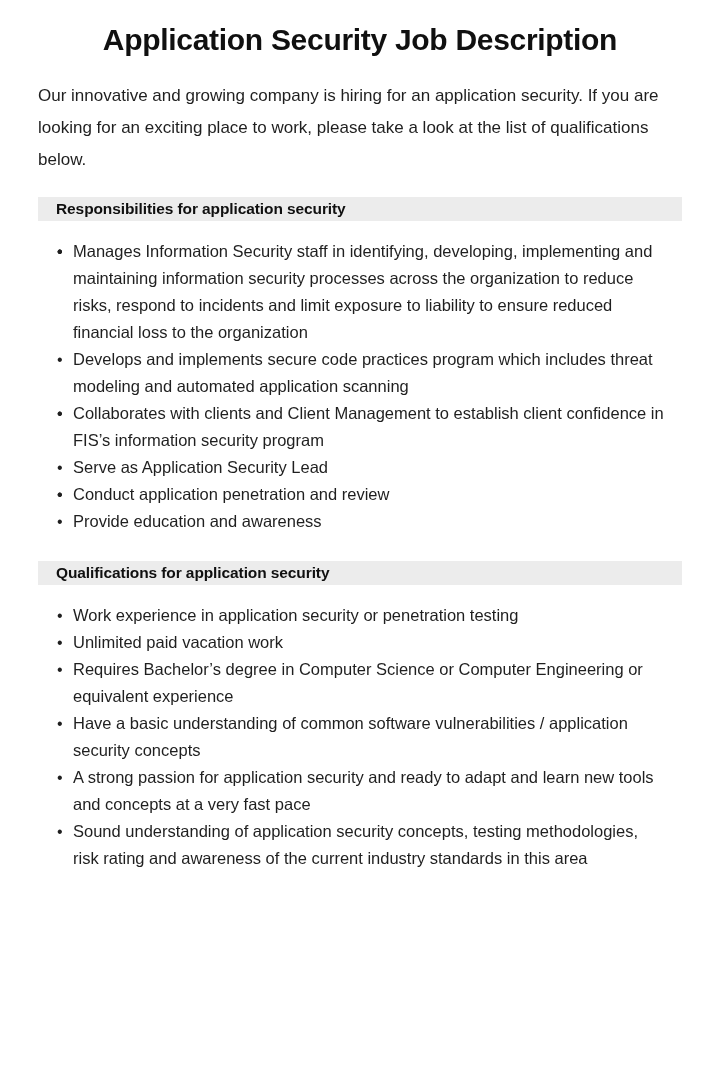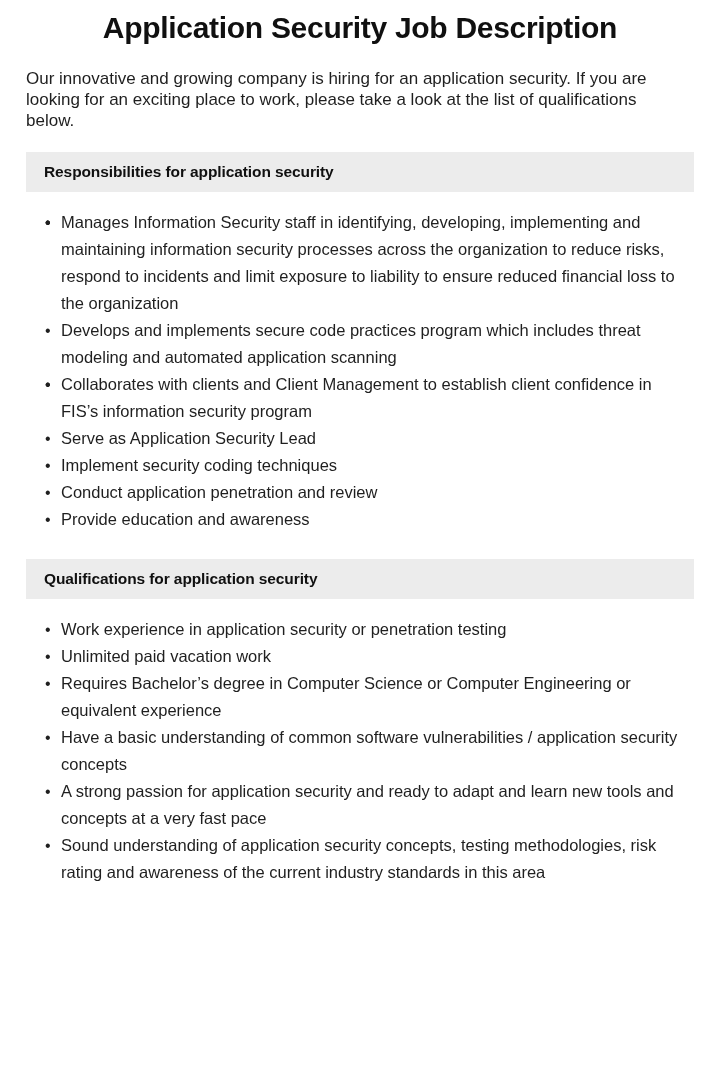--- a/index.html
+++ b/index.html
@@ -11,46 +11,46 @@
     width: 720px;
     height: 1079px;
     overflow: hidden;
     font-family: "Liberation Sans", sans-serif;
     color: #1a1a1a;
     -webkit-font-smoothing: antialiased;
   }
   .page {
     width: 720px;
     box-sizing: border-box;
-    padding: 4px;
+    padding: 16px;
   }
   .page-title {
     font-size: 30px;
     font-weight: bold;
     text-align: center;
     letter-spacing: -0.3px;
     margin: 0;
     padding: 4px 20px 0 20px;
     line-height: 40px;
     color: #101010;
   }
   .intro {
     font-size: 17px;
-    line-height: 21px;
+    line-height: 32px;
     margin: 20px 0 0 0;
     padding: 0 38px 0 22px;
     color: #1f1f1f;
   }
   .section {
     margin-top: 21px;
   }
   .section-header {
     background: #ececec;
     margin: 0 22px;
-    height: 40px;
+    height: 24px;
     display: flex;
     align-items: center;
     padding: 0 18px;
     box-sizing: border-box;
   }
   .section-header-text {
     font-size: 15.5px;
     font-weight: bold;
     color: #101010;
     letter-spacing: -0.1px;
@@ -94,21 +94,21 @@
       <span class="section-header-text">Responsibilities for application security</span>
     </div>
     <ul class="bullets">
         <li><span class="bullet-marker">•</span></li>
         <li><span class="bullet-marker">•</span></li>
         <li><span class="bullet-marker">•</span><span>Manages Information Security staff in identifying, developing, implementing and maintaining information security processes across the organization to reduce risks, respond to incidents and limit exposure to liability to ensure reduced financial loss to the organization</span></li>
         <li><span class="bullet-marker">•</span><span>Develops and implements secure code practices program which includes threat modeling and automated application scanning</span></li>
         <li><span class="bullet-marker">•</span></li>
         <li><span class="bullet-marker">•</span><span>Collaborates with clients and Client Management to establish client confidence in FIS’s information security program</span></li>
         <li><span class="bullet-marker">•</span><span>Serve as Application Security Lead</span></li>
-        <li><span class="bullet-marker">•</span><span>Implement security coding techniques</span></li>
+        <li><span class="bullet-marker">•</span></li>
         <li><span class="bullet-marker">•</span><span>Conduct application penetration and review</span></li>
         <li><span class="bullet-marker">•</span><span>Provide education and awareness</span></li>
       </ul>
   </div>
 
   <div class="section section-qualifications">
     <div class="section-header">
       <span class="section-header-text">Qualifications for application security</span>
     </div>
     <ul class="bullets">

